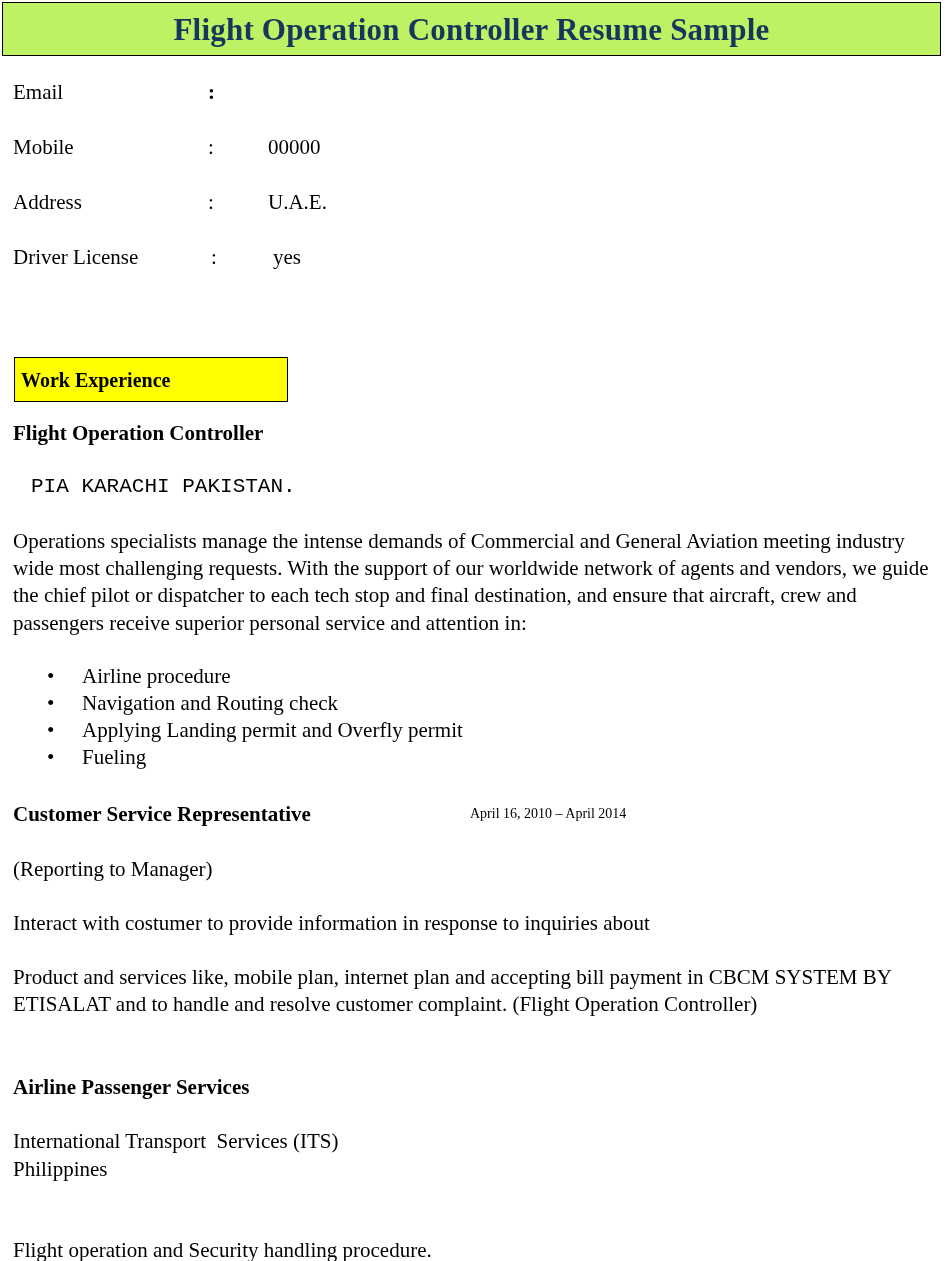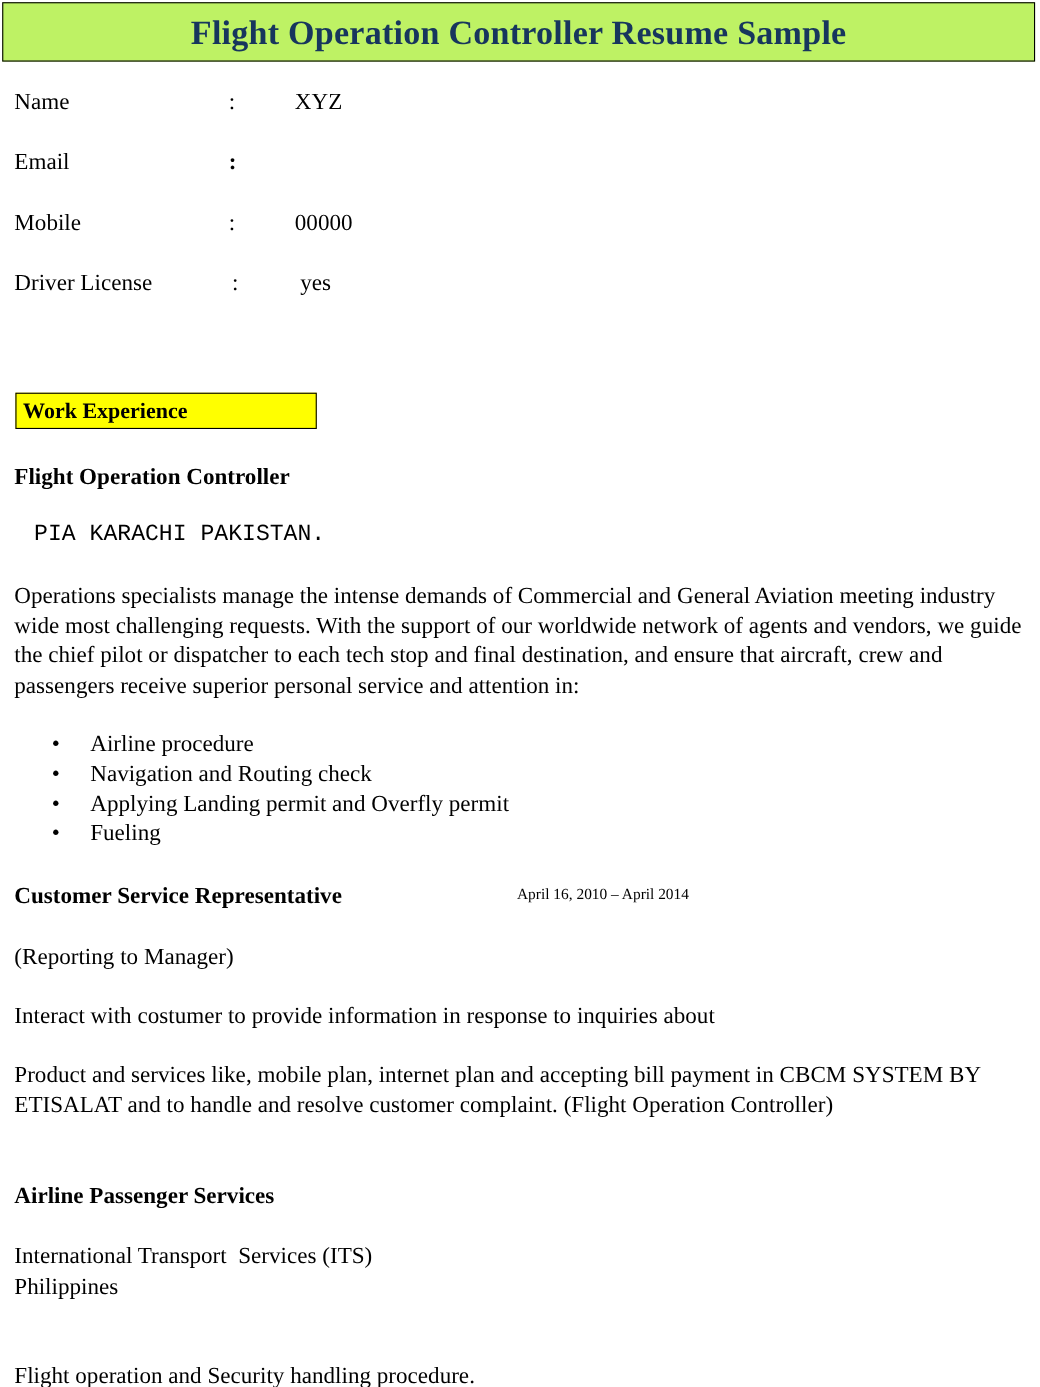--- a/index.html
+++ b/index.html
@@ -73,21 +73,21 @@
   }
   .contact-row.row-driver .contact-label { width: 198px; }
   .contact-row.row-driver .contact-colon { width: 62px; }
 
   
   .section-box {
     position: absolute;
     left: 14px;
     top: 357px;
     width: 274px;
-    height: 33px;
+    height: 45px;
     background: #FFFF00;
     border: 1px solid #000000;
     box-sizing: border-box;
     display: flex;
     align-items: center;
   }
   .section-box-text {
     font-size: 20px;
     font-weight: bold;
     line-height: 1;
@@ -163,32 +163,32 @@
 </style>
 </head>
 <body>
 
 <div class="title-banner">
   <div class="title-banner-text">Flight Operation Controller Resume Sample</div>
 </div>
 
 <div class="contact-block">
 
-  <div class="contact-row row-name">
-    <span class="contact-label">Name</span><span class="contact-colon">:</span><span class="contact-value">XYZ</span>
-  </div>
 
   <div class="contact-row row-email">
     <span class="contact-label">Email</span><span class="contact-colon bold">:</span><span class="contact-value"></span>
   </div>
 
   <div class="contact-row row-mobile">
     <span class="contact-label">Mobile</span><span class="contact-colon">:</span><span class="contact-value">00000</span>
   </div>
 
+  <div class="contact-row row-address">
+    <span class="contact-label">Address</span><span class="contact-colon">:</span><span class="contact-value">U.A.E.</span>
+  </div>
 
   <div class="contact-row row-driver">
     <span class="contact-label">Driver License</span><span class="contact-colon">:</span><span class="contact-value">yes</span>
   </div>
 
 </div>
 
 <div class="section-box">
   <span class="section-box-text">Work Experience</span>
 </div>

